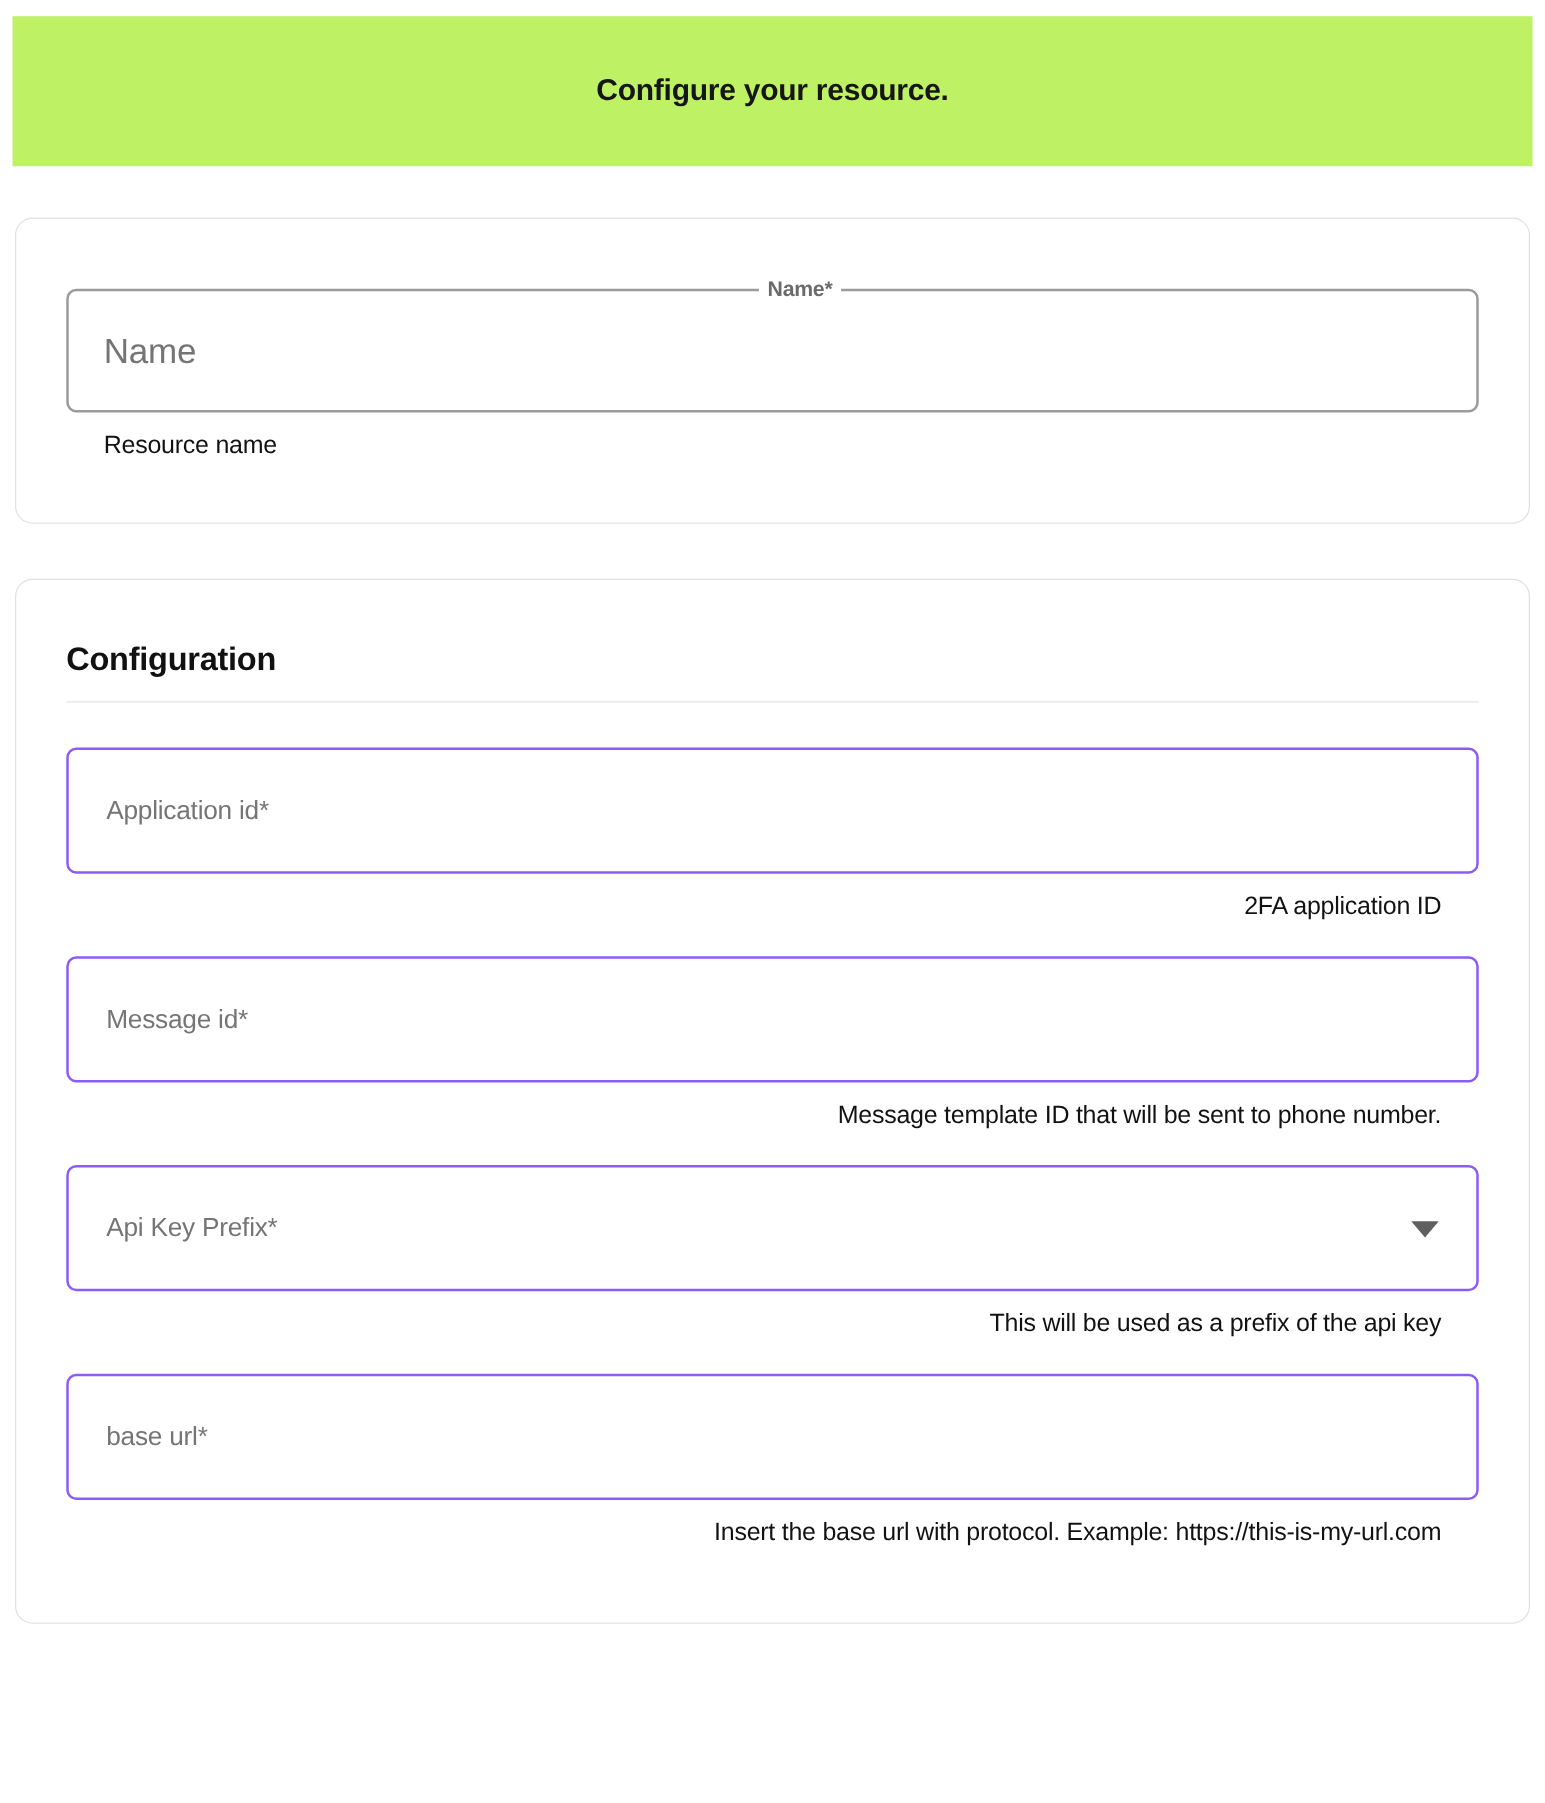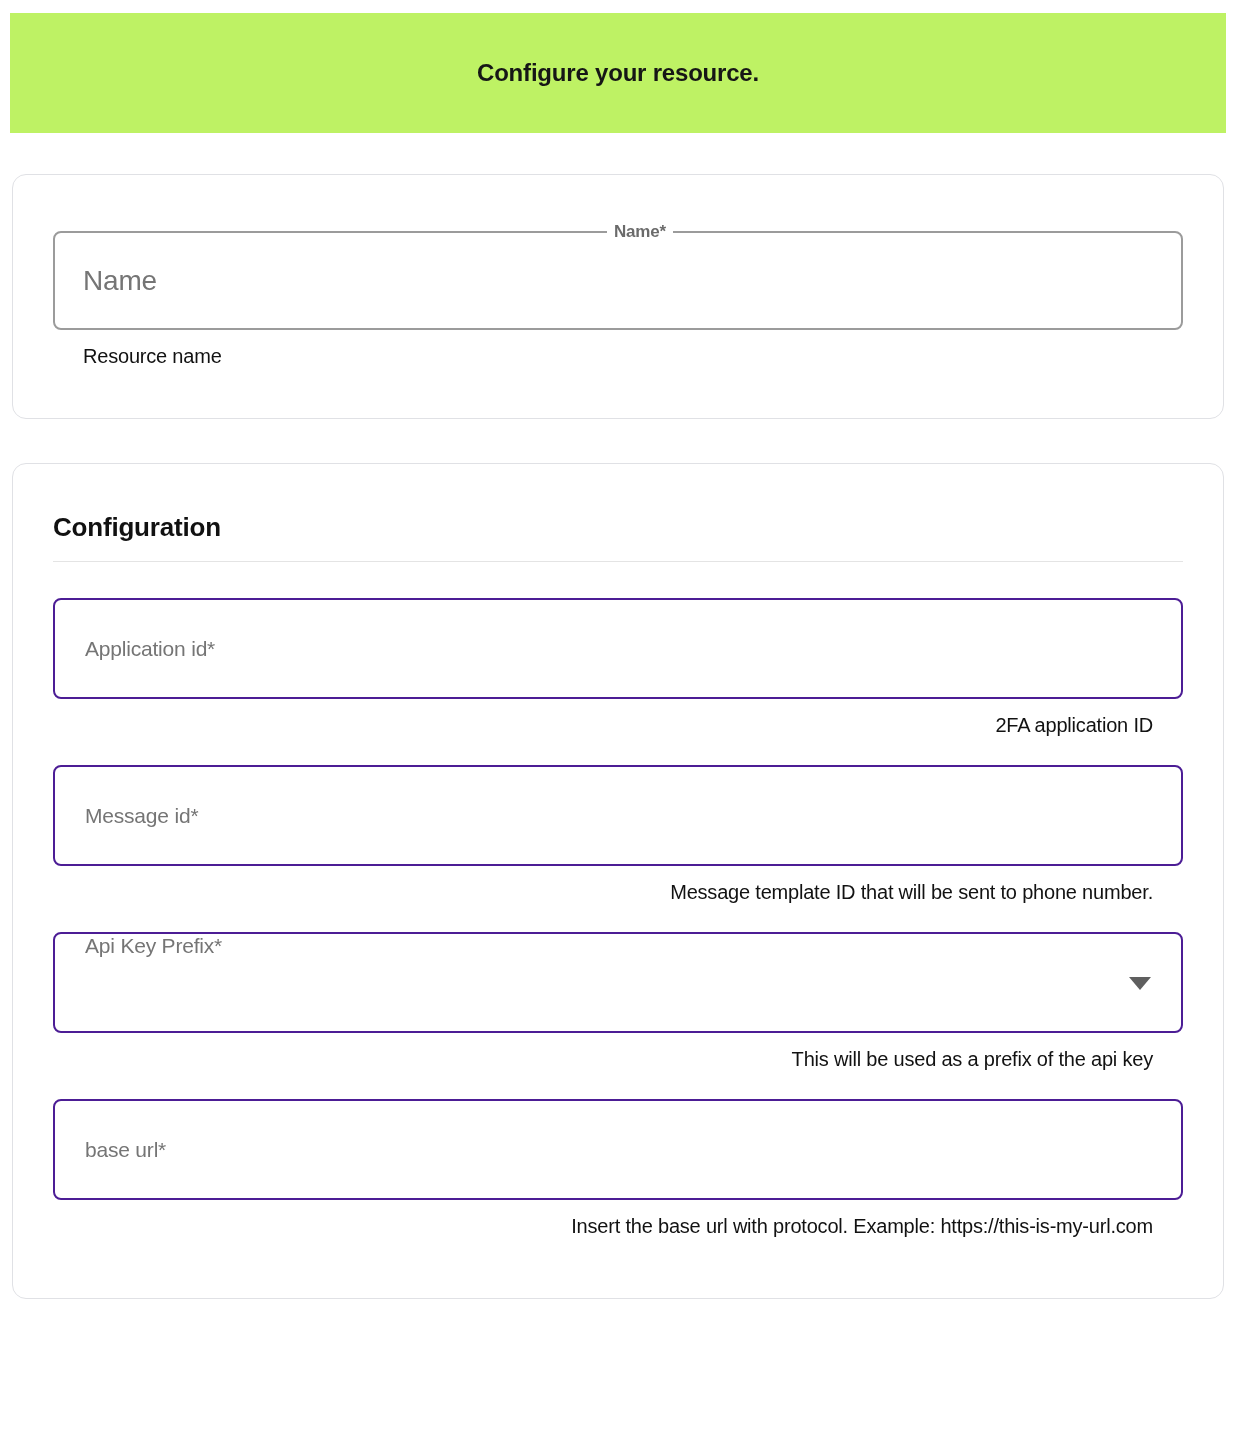--- a/index.html
+++ b/index.html
@@ -81,21 +81,21 @@
     font-weight: 600;
     line-height: 20px;
     color: #6b6b6b;
     text-align: center;
   }
 
   
   .input-box {
     position: relative;
     height: 101px;
-    border: 2px solid #4c1d95;
+    border: 2px solid #8b5cf6;
     border-radius: 8px;
     background: #ffffff;
   }
   .input-box .text-input {
     width: 100%;
     height: 100%;
     border: none;
     outline: none;
     background: transparent;
     padding: 0 30px;
@@ -107,20 +107,21 @@
   }
   ::placeholder {
     color: #757575;
     opacity: 1;
     font-weight: 500;
   }
 
   
   .select-box {
     display: flex;
+    align-items: center;
     cursor: pointer;
   }
   .select-label {
     padding-left: 30px;
     font-size: 21px;
     font-weight: 500;
     color: #757575;
   }
   .chevron {
     position: absolute;

